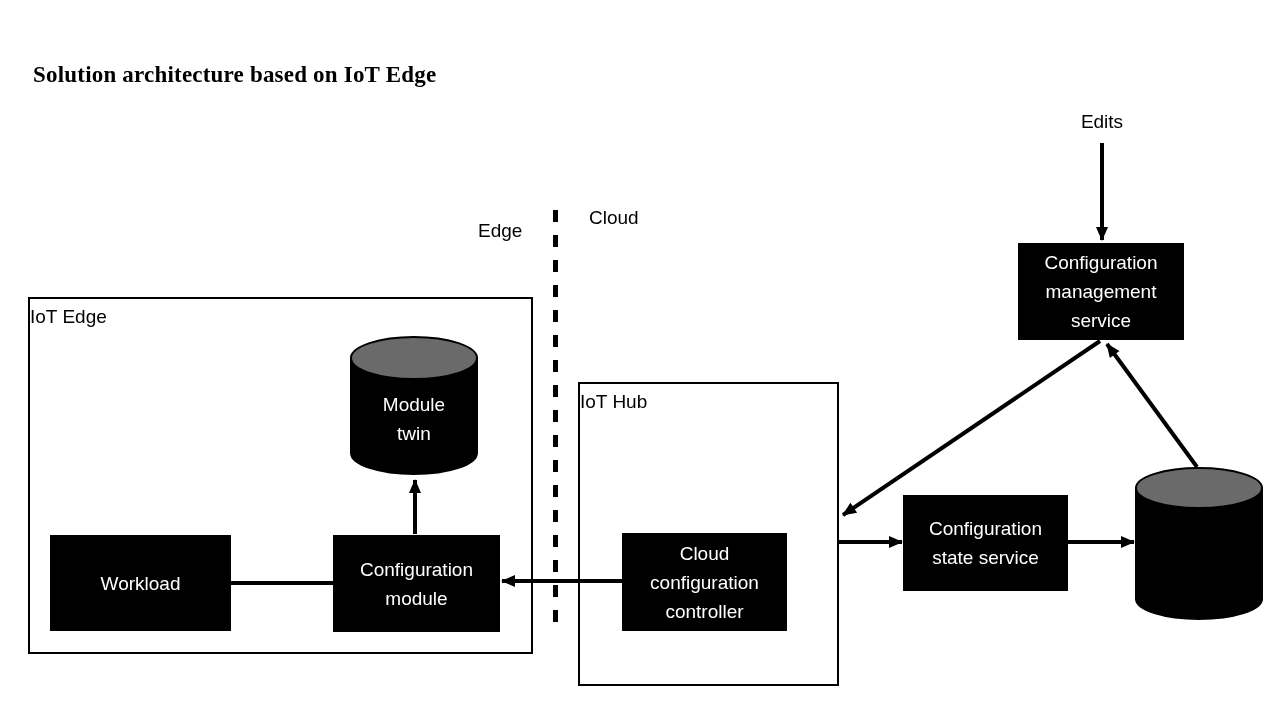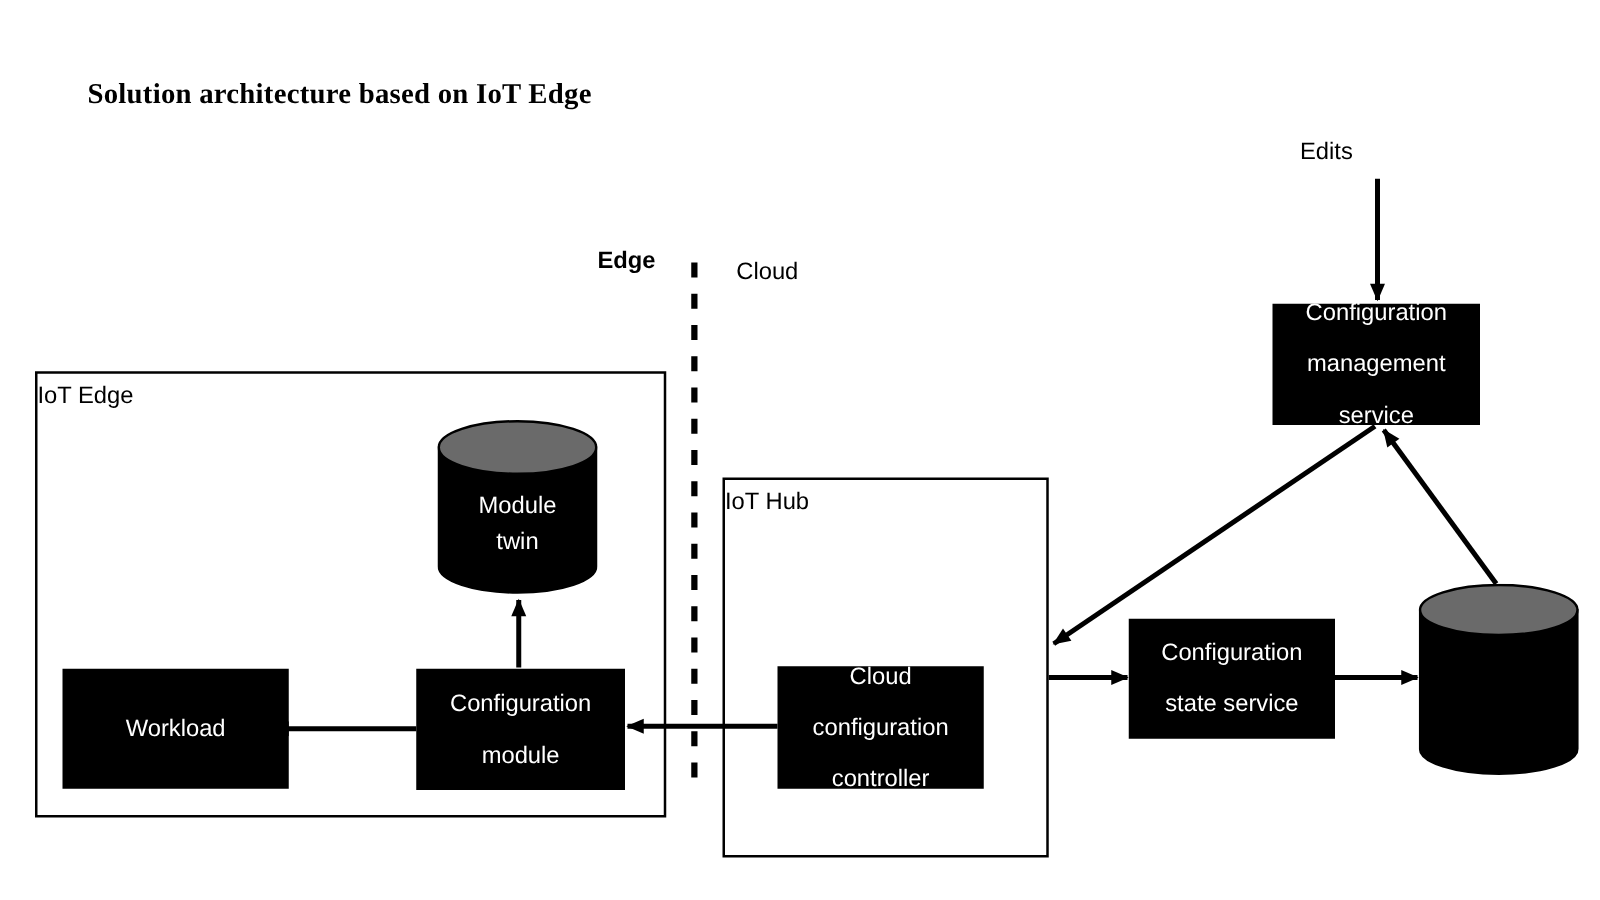--- a/index.html
+++ b/index.html
@@ -5,41 +5,41 @@
   html, body { margin: 0; padding: 0; }
   body {
     width: 1280px; height: 720px; position: relative;
     background: #ffffff; overflow: hidden;
     font-family: "Liberation Sans", sans-serif;
     color: #000;
   }
   .title {
     position: absolute; left: 33px; top: 62px;
     font-family: "Liberation Serif", serif; font-weight: bold;
-    font-size: 23px; letter-spacing: 0.2px; margin-left: 37px;
+    font-size: 23px; letter-spacing: 0.2px;
   }
   .zone-label { position: absolute; font-size: 19px; z-index: 4; }
   .edits-label { position: absolute; left: 1040px; top: 111px; width: 124px;
-    font-size: 19px; z-index: 4; }
+    text-align: center; font-size: 19px; z-index: 4; }
 
   .container-box {
     position: absolute; border: 2px solid #000; background: transparent;
     box-sizing: border-box; z-index: 1;
   }
   .container-label {
     position: absolute; top: 7px; left: 0; width: 100%;
     text-align: left; font-size: 19px;
   }
 
   .svg-overlay { position: absolute; left: 0; top: 0; z-index: 2; }
 
   .node {
     position: absolute; background: #000000; color: #ffffff;
     display: flex; align-items: center; justify-content: center;
-    text-align: center; font-size: 19px; line-height: 41px;
+    text-align: center; font-size: 19px; line-height: 29px;
     white-space: pre-line; box-sizing: border-box; z-index: 3;
   }
 
   .cyl { position: absolute; z-index: 3; }
   .cyl svg { position: absolute; left: 0; top: 0; }
   .cyl-label {
     position: absolute; left: 0; right: 0;
     display: flex; align-items: center; justify-content: center;
     color: #ffffff; font-size: 19px; line-height: 29px;
     text-align: center; white-space: pre-line;
@@ -47,21 +47,21 @@
   .cyl-label.mt { top: 34px; bottom: 8px; }
   .cyl-label.db { top: 26px; bottom: 14px; }
 </style>
 </head>
 <body>
 
 <div class="title">Solution architecture based on IoT Edge</div>
 
 <div class="edits-label">Edits</div>
 
-<div class="zone-label" style="left:478px; top:198px;font-weight:bold;">Edge</div>
+<div class="zone-label" style="left:478px; top:220px;">Edge</div>
 <div class="zone-label" style="left:589px; top:207px;">Cloud</div>
 
 <div class="container-box" style="left:28px; top:297px; width:505px; height:357px;">
   <div class="container-label">IoT Edge</div>
 </div>
 
 <div class="container-box" style="left:578px; top:382px; width:261px; height:304px;">
   <div class="container-label">IoT Hub</div>
 </div>
 

